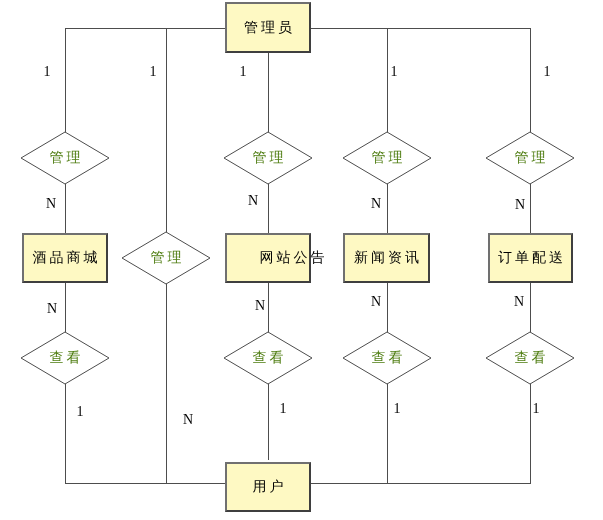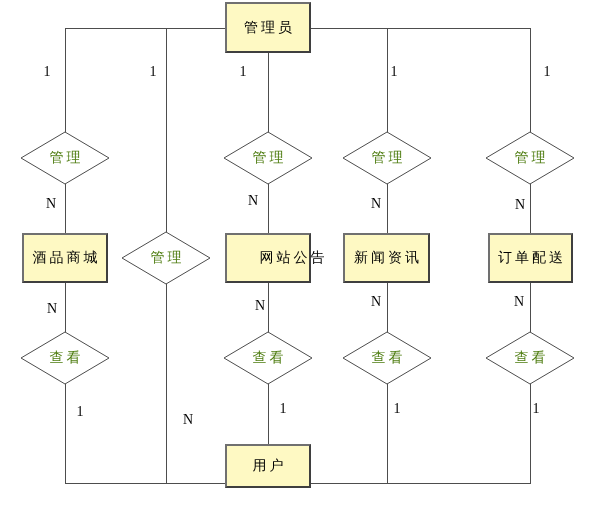--- a/index.html
+++ b/index.html
@@ -141,21 +141,21 @@
         <polygon points="45,1 89,27 45,53 1,27"></polygon>
       </svg>
     <span class="dlabel">查看</span>
   </div>
 
   <div class="entity" style="left:225px;top:2px;width:86px;height:51px;">管理员</div>
   <div class="entity" style="left:22px;top:233px;width:86px;height:50px;">酒品商城</div>
   <div class="entity" style="left:225px;top:233px;width:86px;height:50px;padding-left:48px;">网站公告</div>
   <div class="entity" style="left:343px;top:233px;width:87px;height:50px;">新闻资讯</div>
   <div class="entity" style="left:488px;top:233px;width:85px;height:50px;">订单配送</div>
-  <div class="entity" style="left:225px;top:444px;width:86px;height:44px;">用户</div>
+  <div class="entity" style="left:225px;top:462px;width:86px;height:50px;">用户</div>
 
   <span class="card" style="left:47px;top:72px;">1</span>
   <span class="card" style="left:153px;top:72px;">1</span>
   <span class="card" style="left:243px;top:72px;">1</span>
   <span class="card" style="left:394px;top:72px;">1</span>
   <span class="card" style="left:547px;top:72px;">1</span>
 
   <span class="card" style="left:51px;top:204px;">N</span>
   <span class="card" style="left:253px;top:201px;">N</span>
   <span class="card" style="left:376px;top:204px;">N</span>

